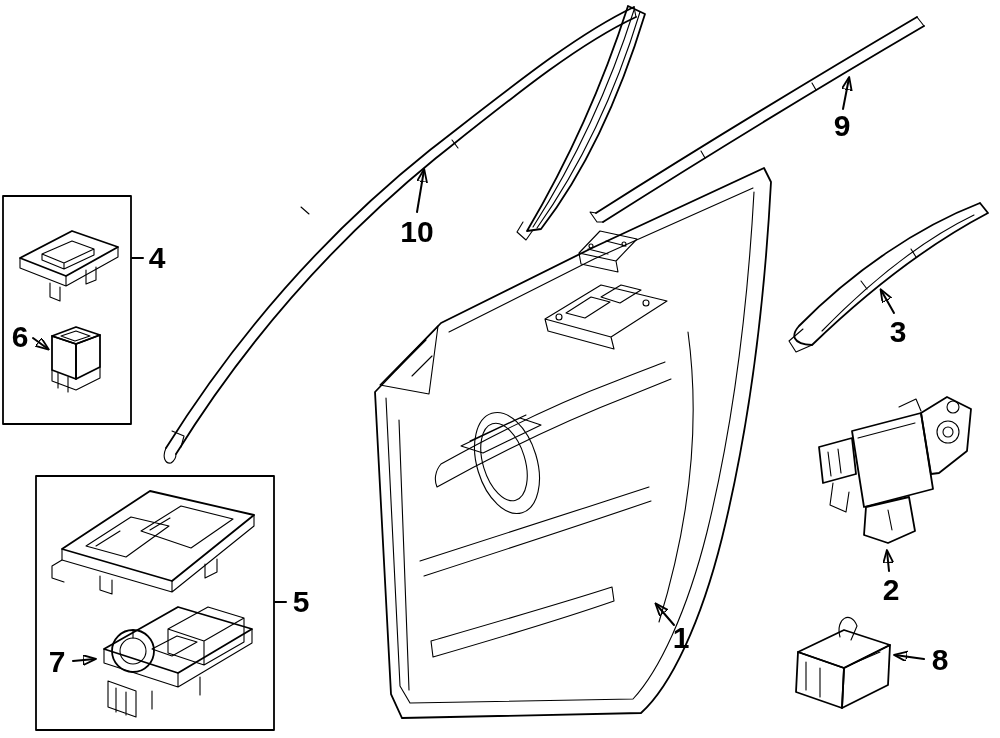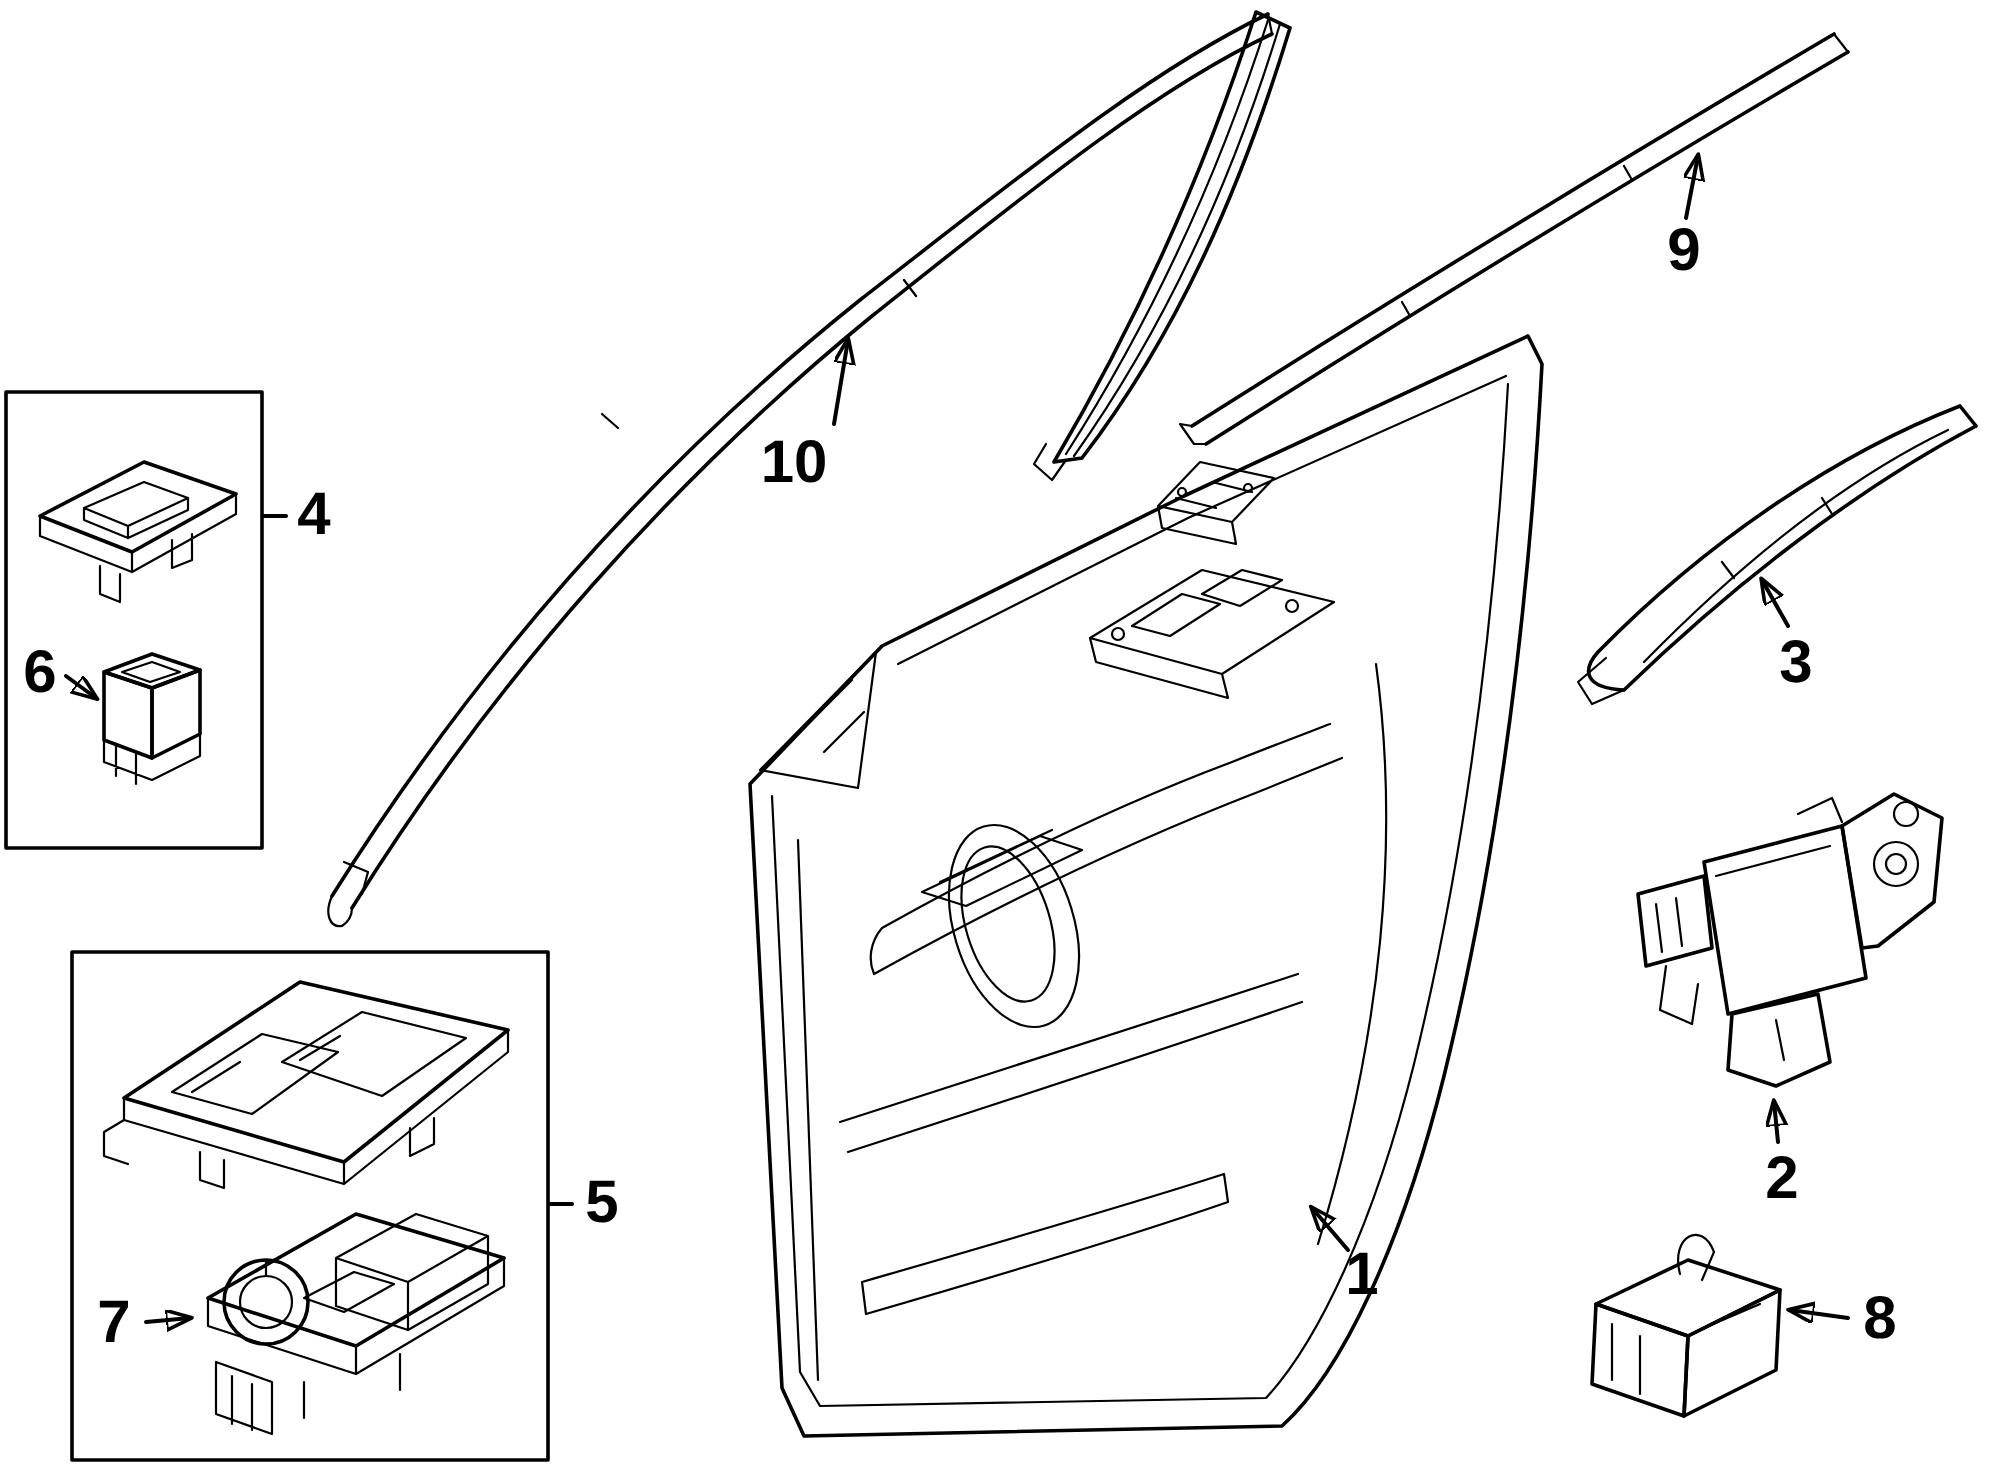--- a/index.html
+++ b/index.html
@@ -167,15 +167,15 @@
 
   <div class="callout" style="left:681px;top:638px">1</div>
   <div class="callout" style="left:891px;top:590px">2</div>
   <div class="callout" style="left:898px;top:332px">3</div>
   <div class="callout" style="left:157px;top:258px">4</div>
   <div class="callout" style="left:301px;top:602px">5</div>
   <div class="callout" style="left:20px;top:337px">6</div>
   <div class="callout" style="left:57px;top:662px">7</div>
   <div class="callout" style="left:940px;top:660px">8</div>
   <div class="callout" style="left:842px;top:126px">9</div>
-  <div class="callout" style="left:397px;top:232px">10</div>
+  <div class="callout" style="left:417px;top:232px">10</div>
 
 </div>
 
 </body></html>

